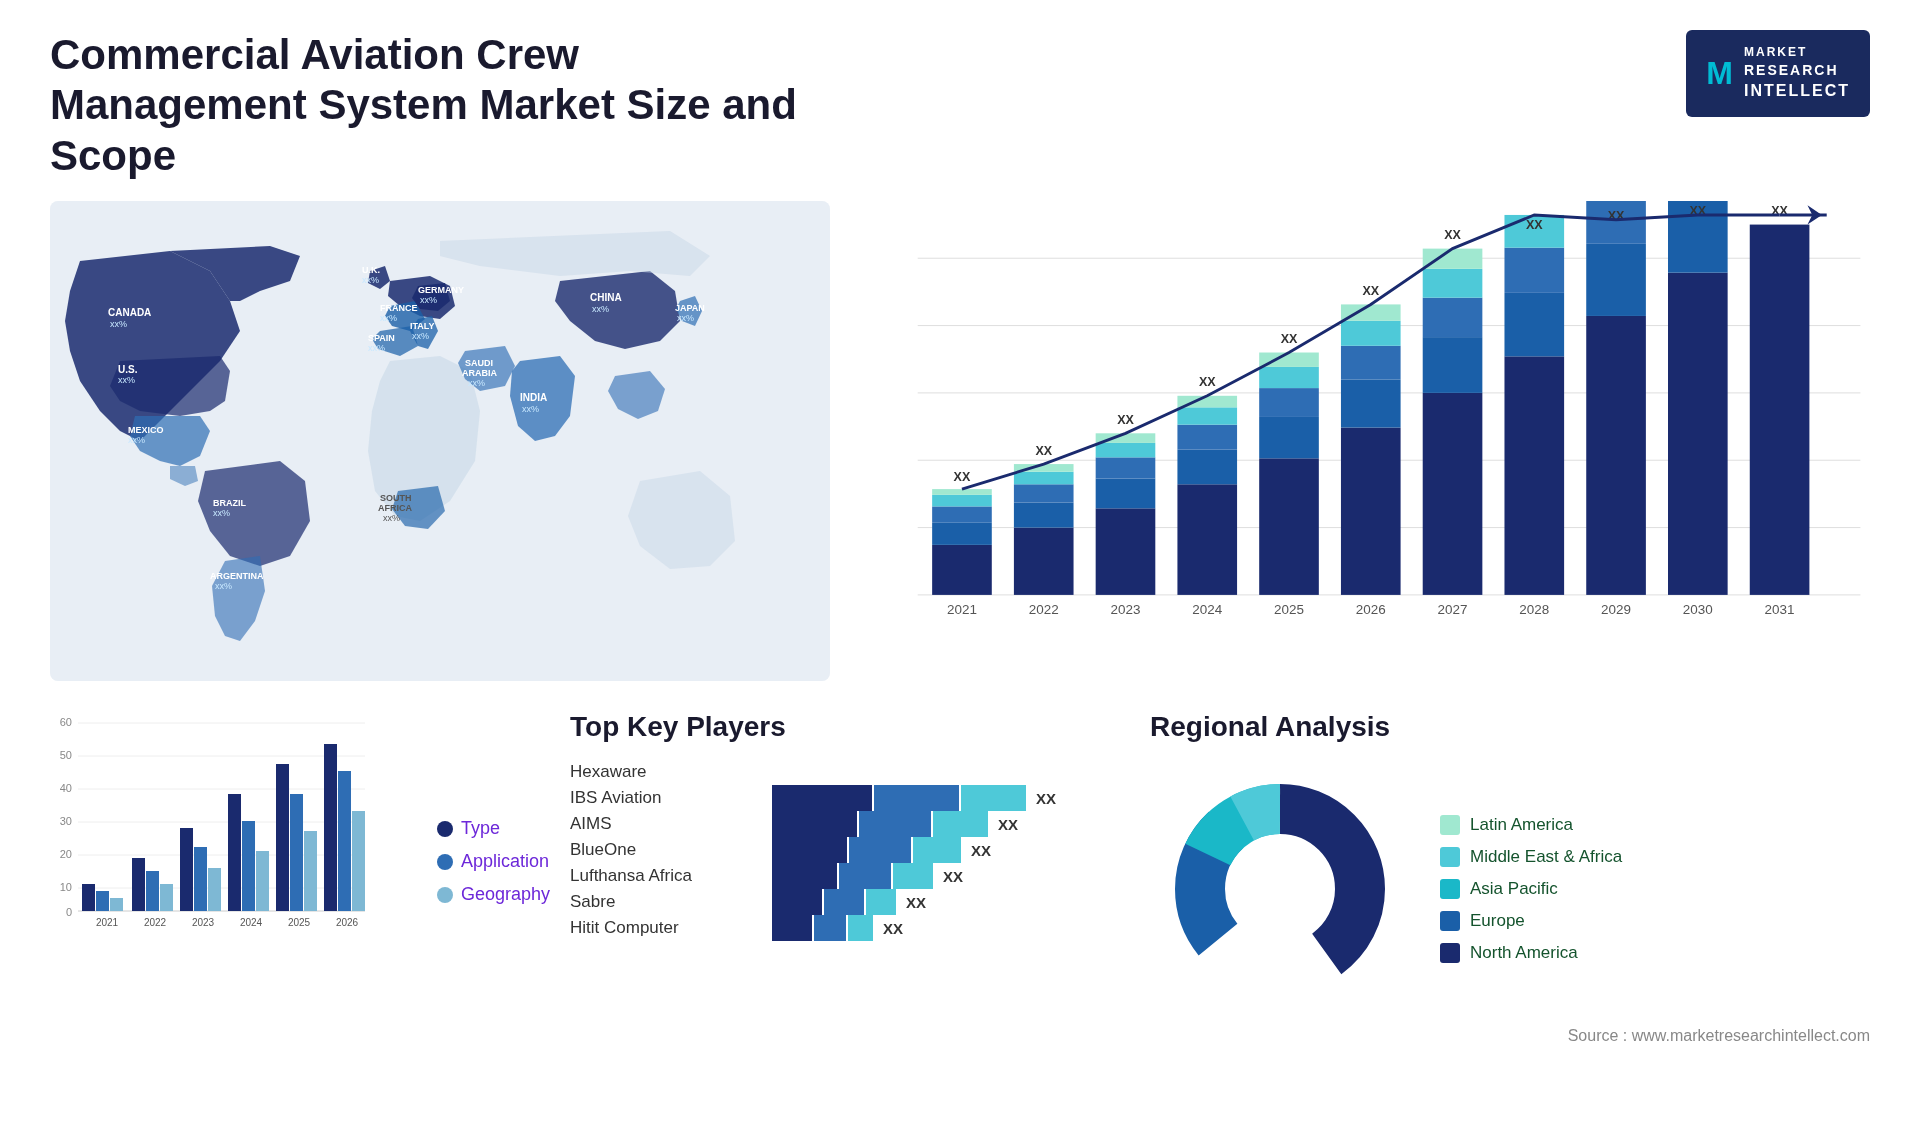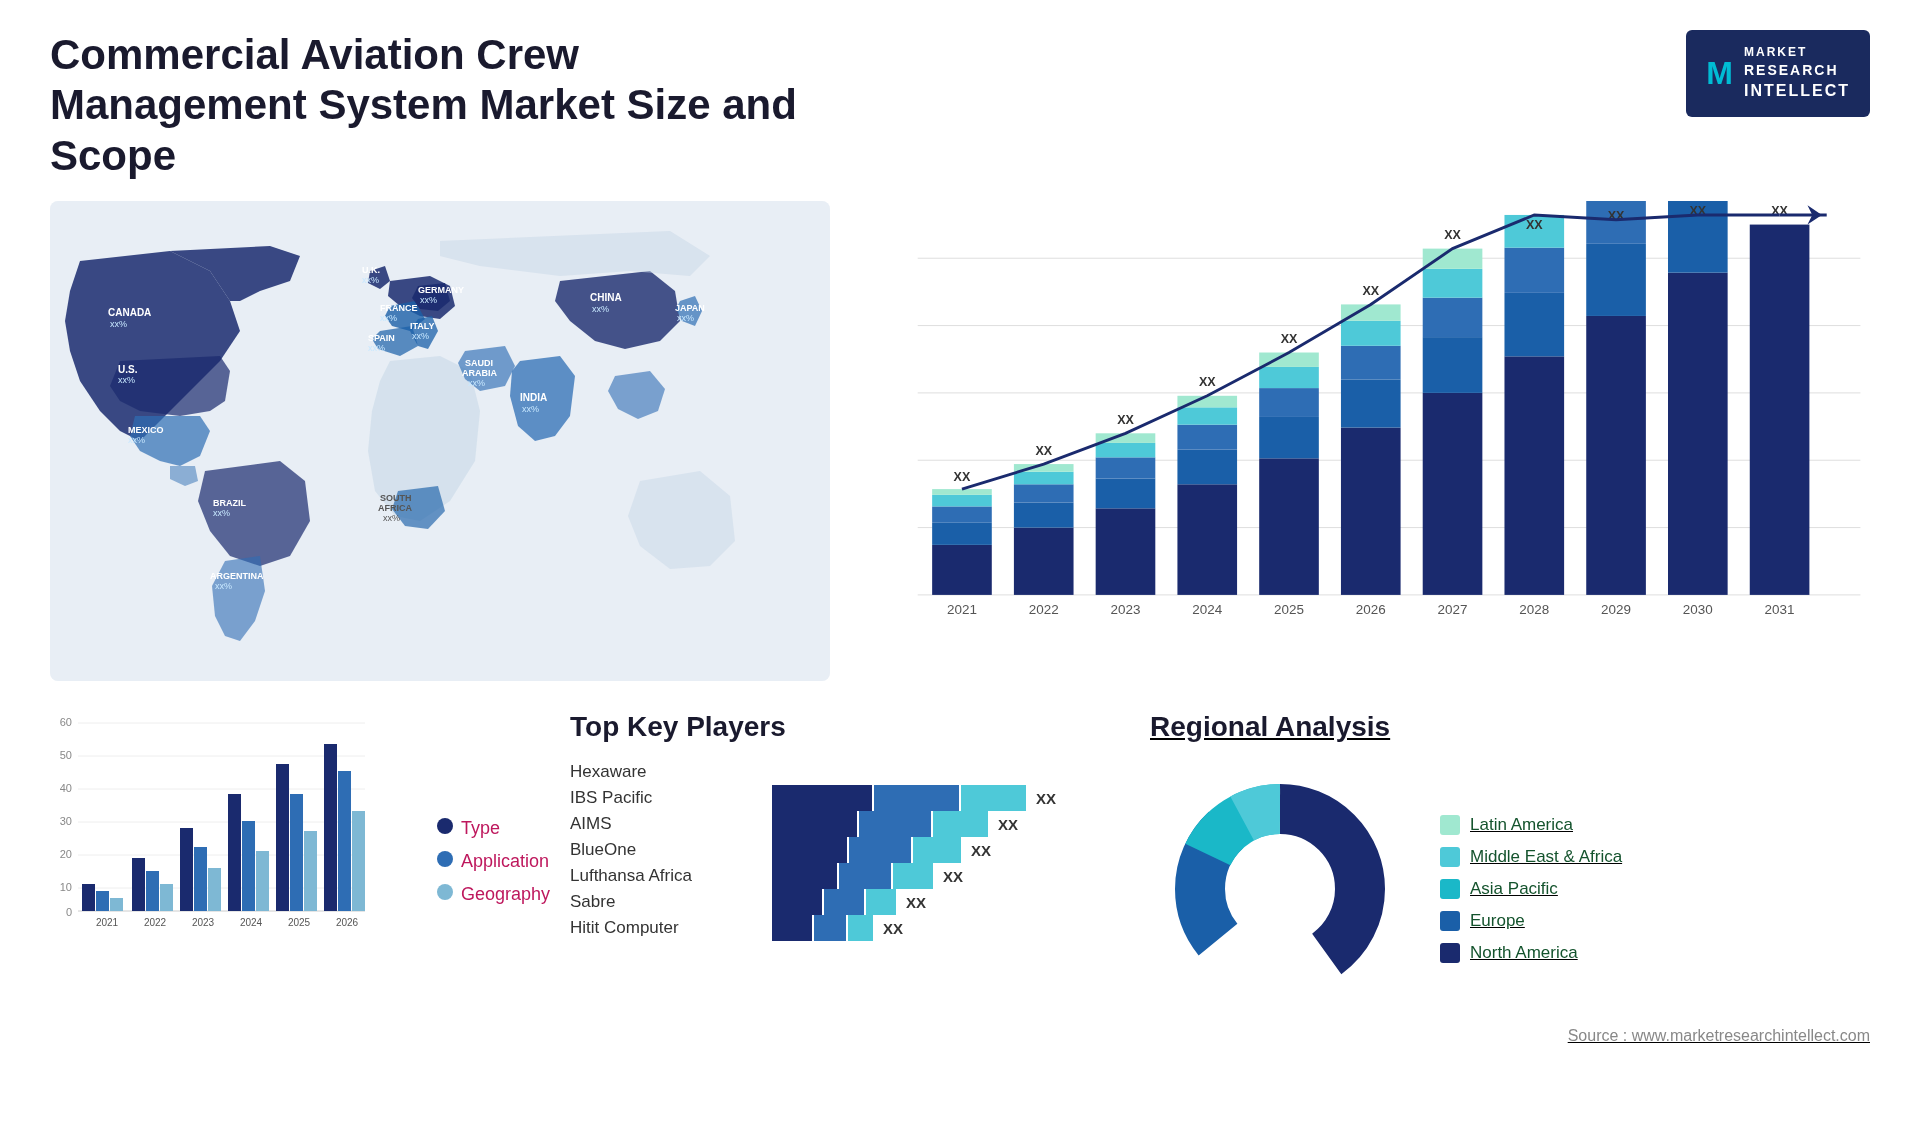--- a/index.html
+++ b/index.html
@@ -118,23 +118,24 @@
       flex: 1;
     }
     .seg-legend {
       display: flex;
       flex-direction: column;
       gap: 12px;
       padding-bottom: 30px;
     }
     .legend-item {
       display: flex;
+      align-items: center;
       gap: 8px;
       font-size: 18px;
-      color: #be185d;
+      color: #6d28d9;
     }
     .legend-dot {
       width: 16px;
       height: 16px;
       border-radius: 50%;
     }
 
     
     .players-section {
       flex: 0 0 560px;
@@ -164,21 +165,20 @@
     .player-value {
       font-size: 15px;
       font-weight: 700;
       color: #333;
       margin-left: 4px;
     }
 
     
     .regional-section {
       flex: 1;
-      text-decoration: underline;
     }
     .regional-content {
       display: flex;
       align-items: center;
       gap: 30px;
     }
     .donut-container {
       position: relative;
       width: 260px;
       height: 260px;
@@ -509,21 +509,21 @@
       <h2 class="section-title">Top Key Players</h2>
       <div class="players-list">
 
         <div class="player-row">
           <span class="player-name">Hexaware</span>
           <div class="player-bar-container">
           </div>
         </div>
 
         <div class="player-row">
-          <span class="player-name">IBS Pacific</span>
+          <span class="player-name">IBS Aviation</span>
           <div class="player-bar-container">
             <div style="display:flex;height:26px;gap:2px;">
               <div style="width:100px;height:26px;background:#1a2a6e;"></div>
               <div style="width:85px;height:26px;background:#2e6db4;"></div>
               <div style="width:65px;height:26px;background:#4ec9d8;"></div>
             </div>
             <span class="player-value">XX</span>
           </div>
         </div>
 

